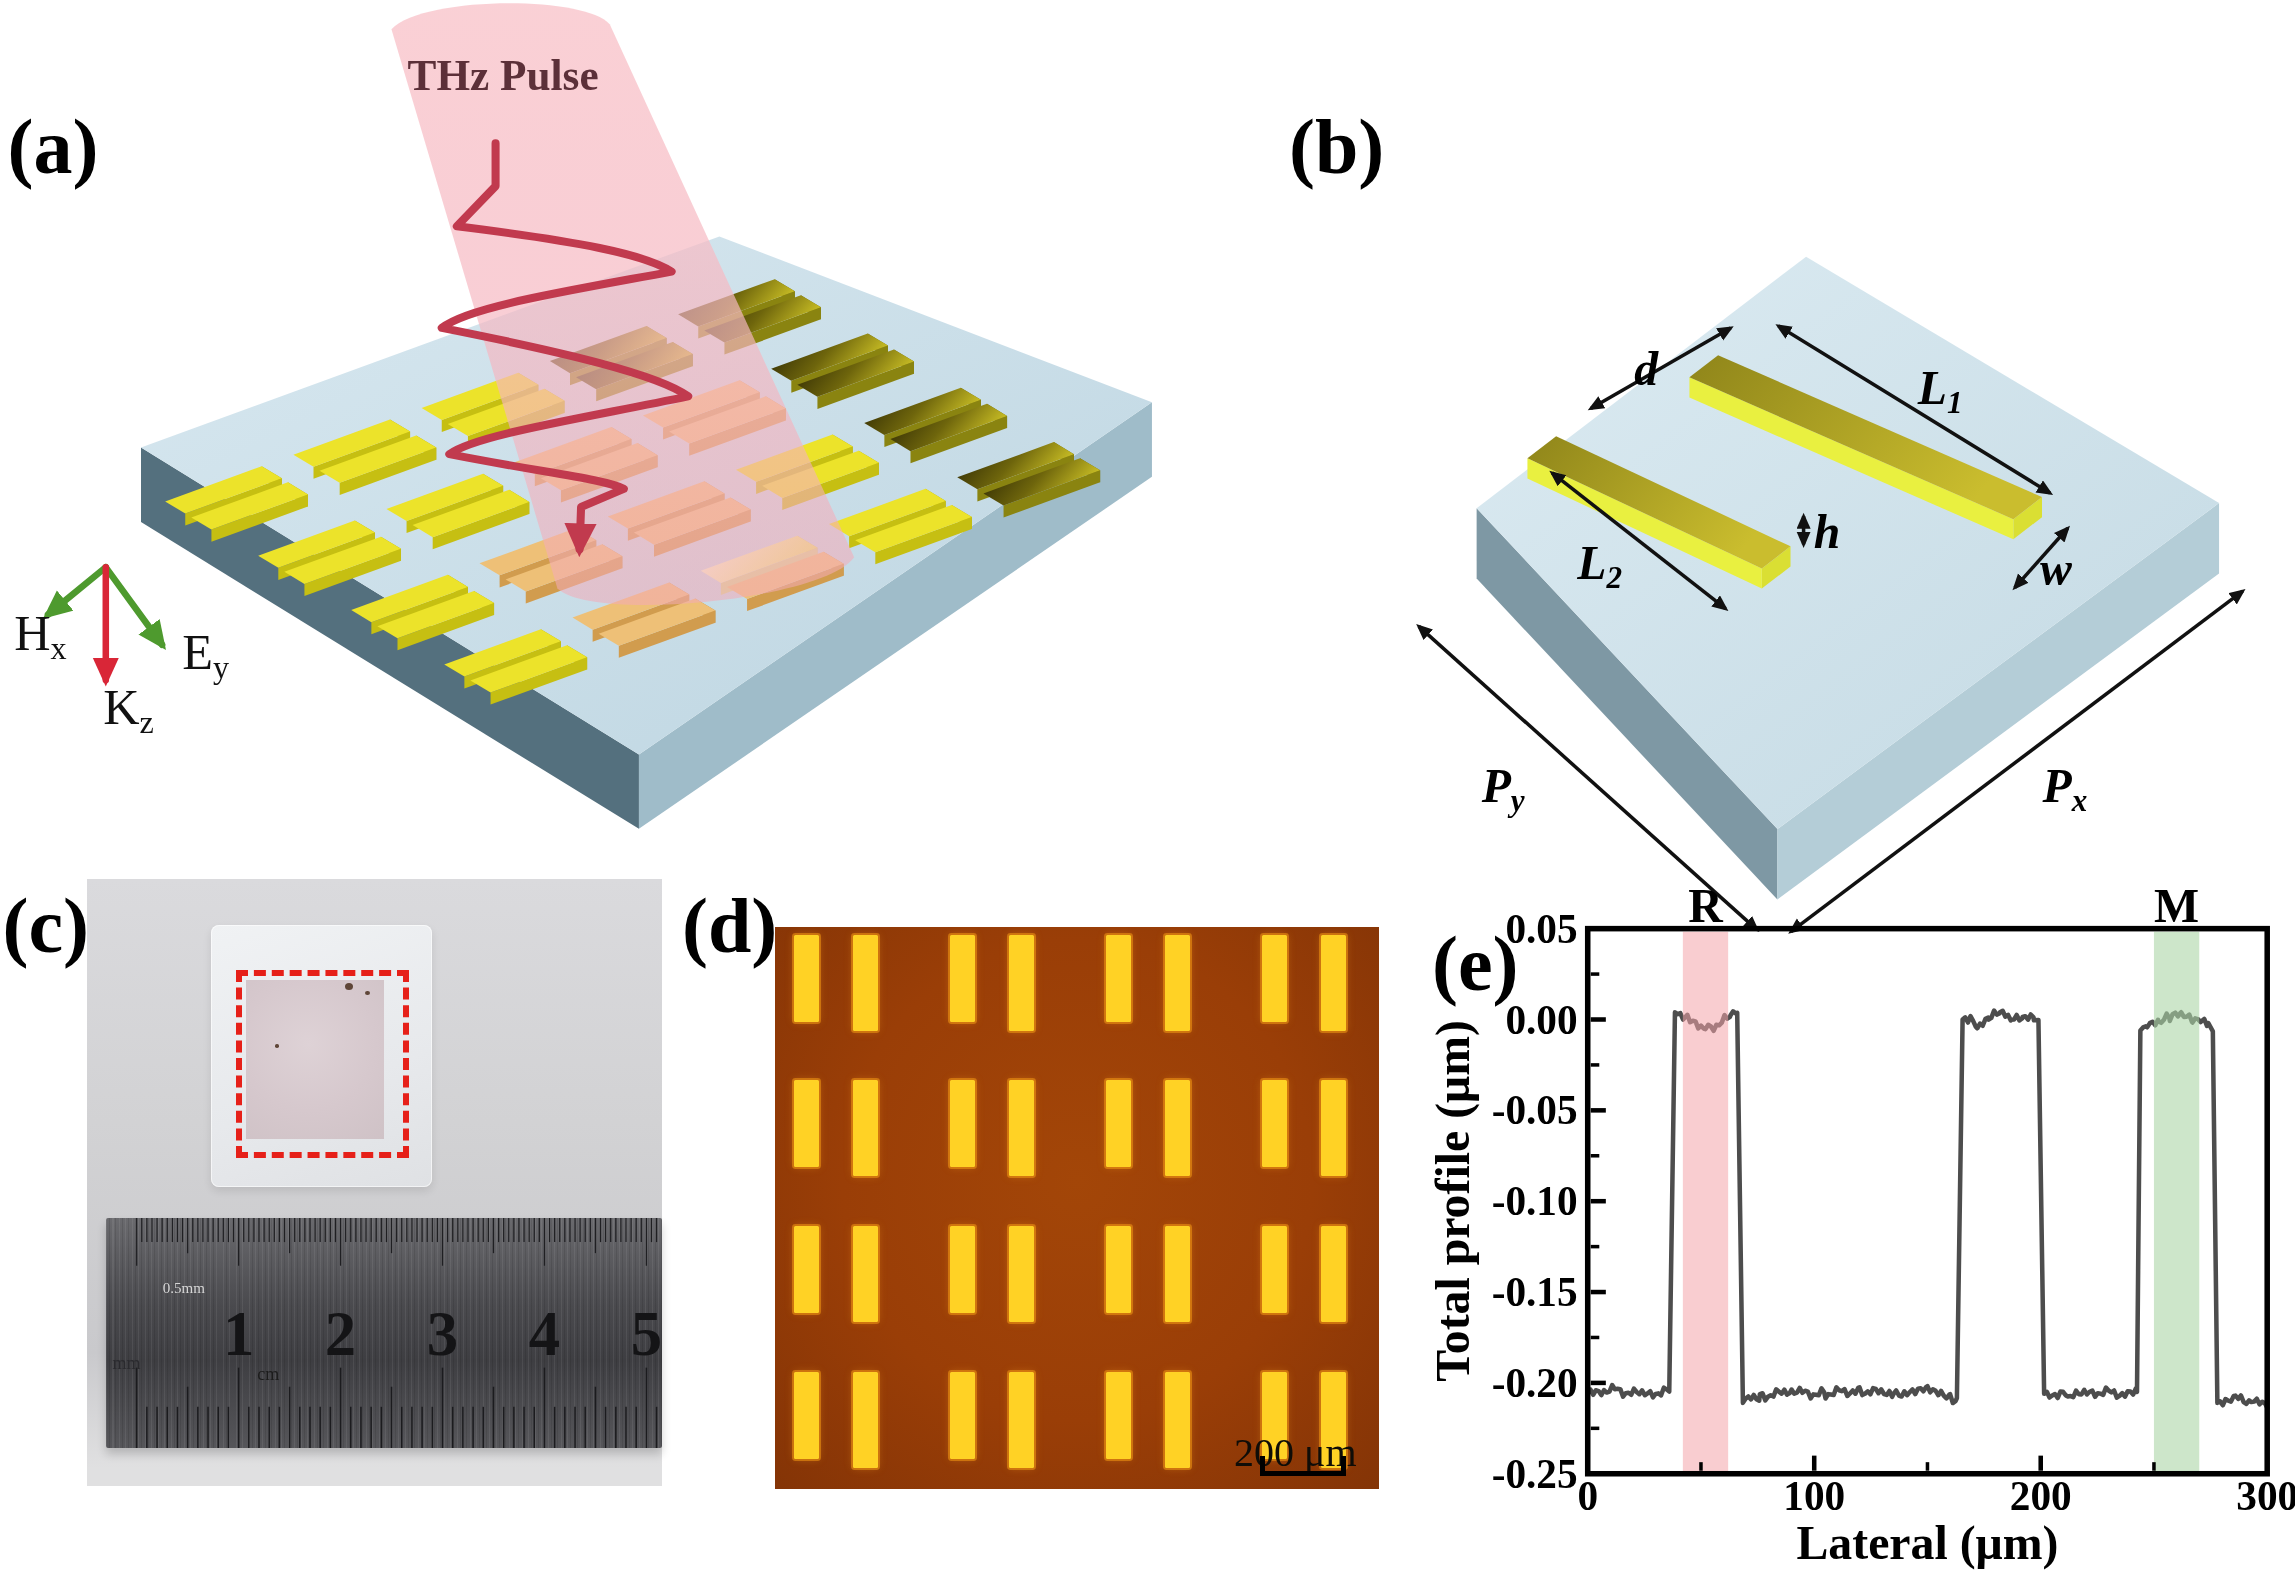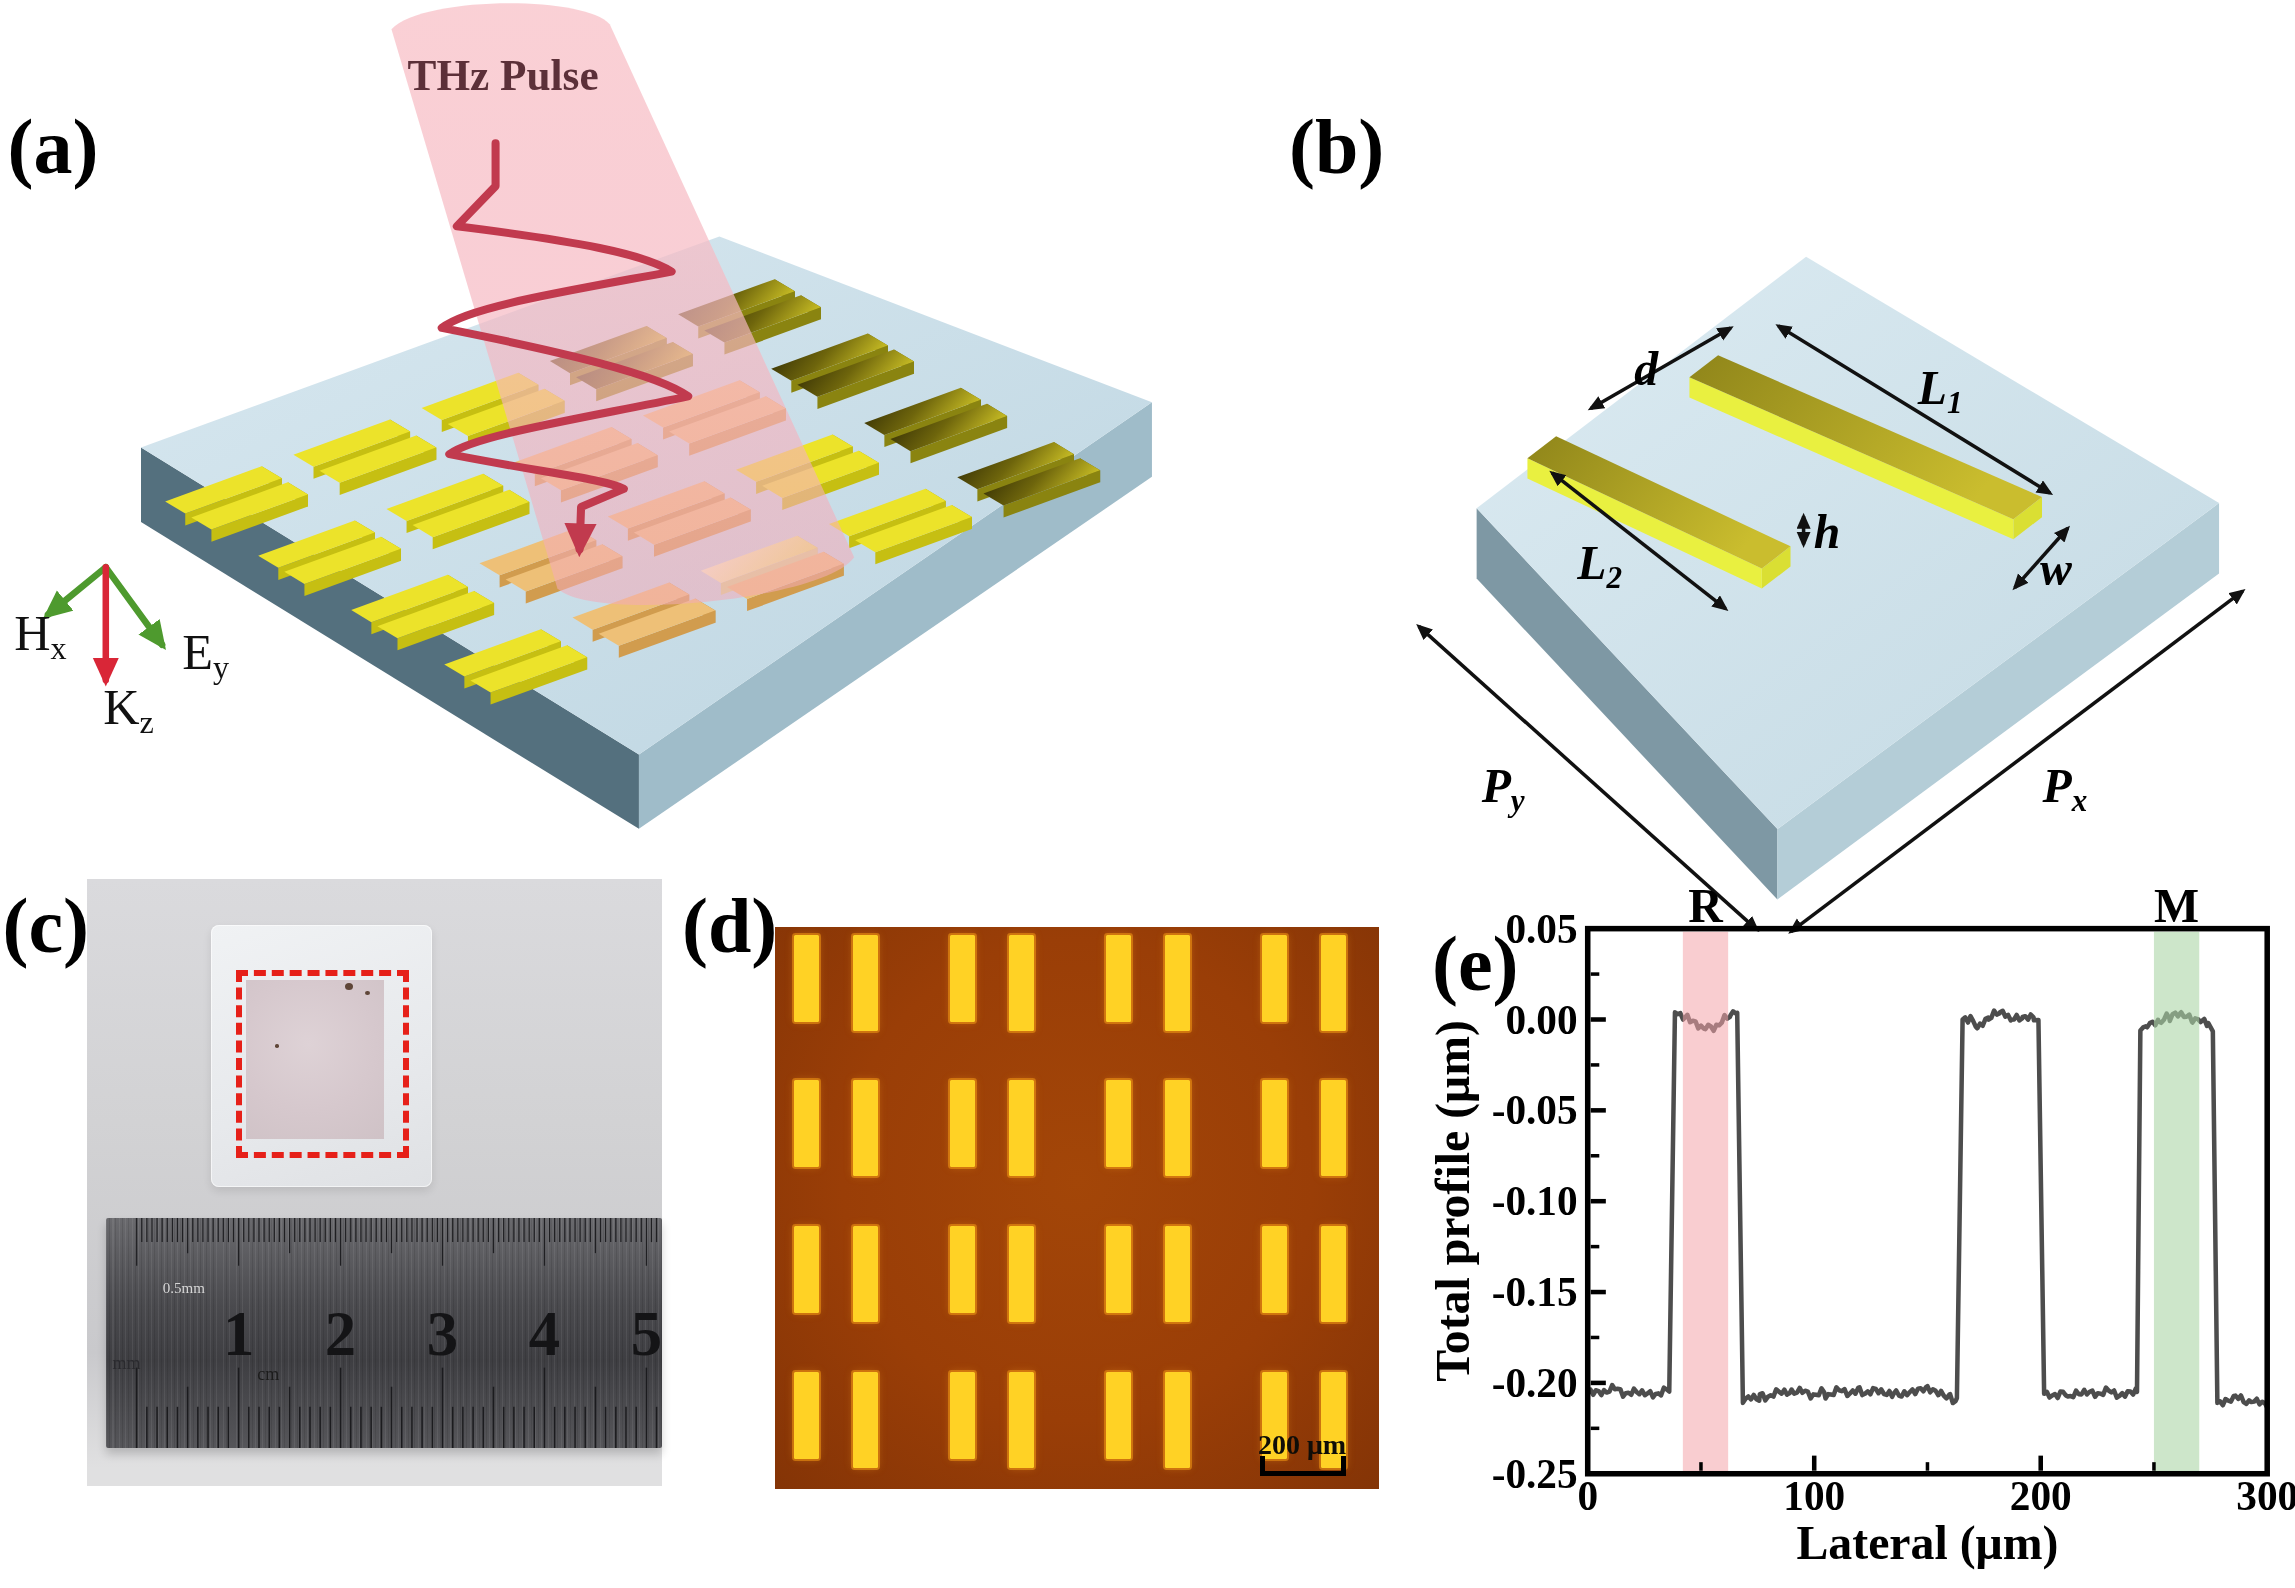--- a/index.html
+++ b/index.html
@@ -23,21 +23,21 @@
   #rulerC{left:18.6px;top:339px;width:556px;height:230px;border-radius:2px;
      background:
        repeating-linear-gradient(90deg, rgba(255,255,255,0.07) 0 1px, rgba(0,0,0,0) 1px 3px, rgba(0,0,0,0.10) 3px 4px, rgba(0,0,0,0) 4px 6.5px),
        linear-gradient(180deg,#6a6a6e 0%,#4a4a4e 38%,#3e3e42 62%,#56565a 100%);
      box-shadow:0 6px 10px rgba(0,0,0,0.18);}
   
   #microD{left:775px;top:927px;width:604px;height:562px;
      background:radial-gradient(ellipse at 50% 45%, #a34608 0%, #9a3e07 55%, #843406 100%);}
   .dbar{position:absolute;background:#ffd225;border-radius:1.5px;
      box-shadow:0 0 0 2px rgba(242,152,18,0.55), 0 0 8px rgba(255,170,40,0.35);}
-  #scaleTextD{position:absolute;left:483px;top:502px;font-weight:bold;font-size:28px;color:#0f0d08;}
+  #scaleTextD{position:absolute;left:459px;top:502px;font-weight:normal;font-size:40px;color:#0f0d08;}
   #bracketD{position:absolute;left:485px;top:529px;width:76px;height:15px;
      border-left:5px solid #000;border-right:5px solid #000;border-bottom:5.5px solid #000;}
 </style>
 </head>
 <body>
 
 <div id="fig">
 
   <div class="plabel" style="left:7.5px;top:108px;">(a)</div>
   <div class="plabel" style="left:1289px;top:108px;">(b)</div>

